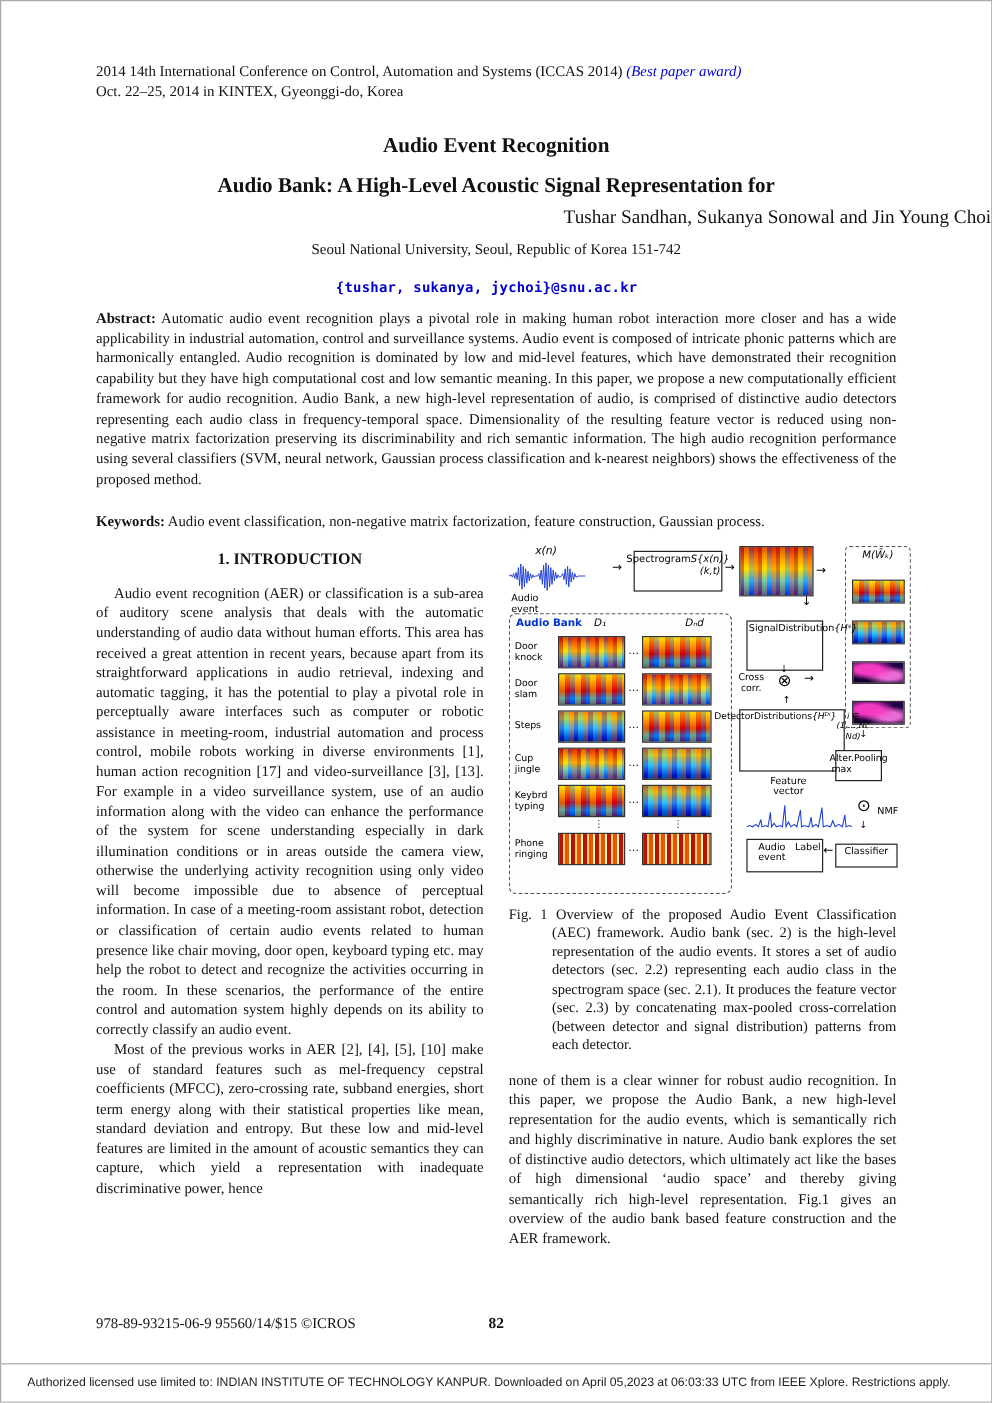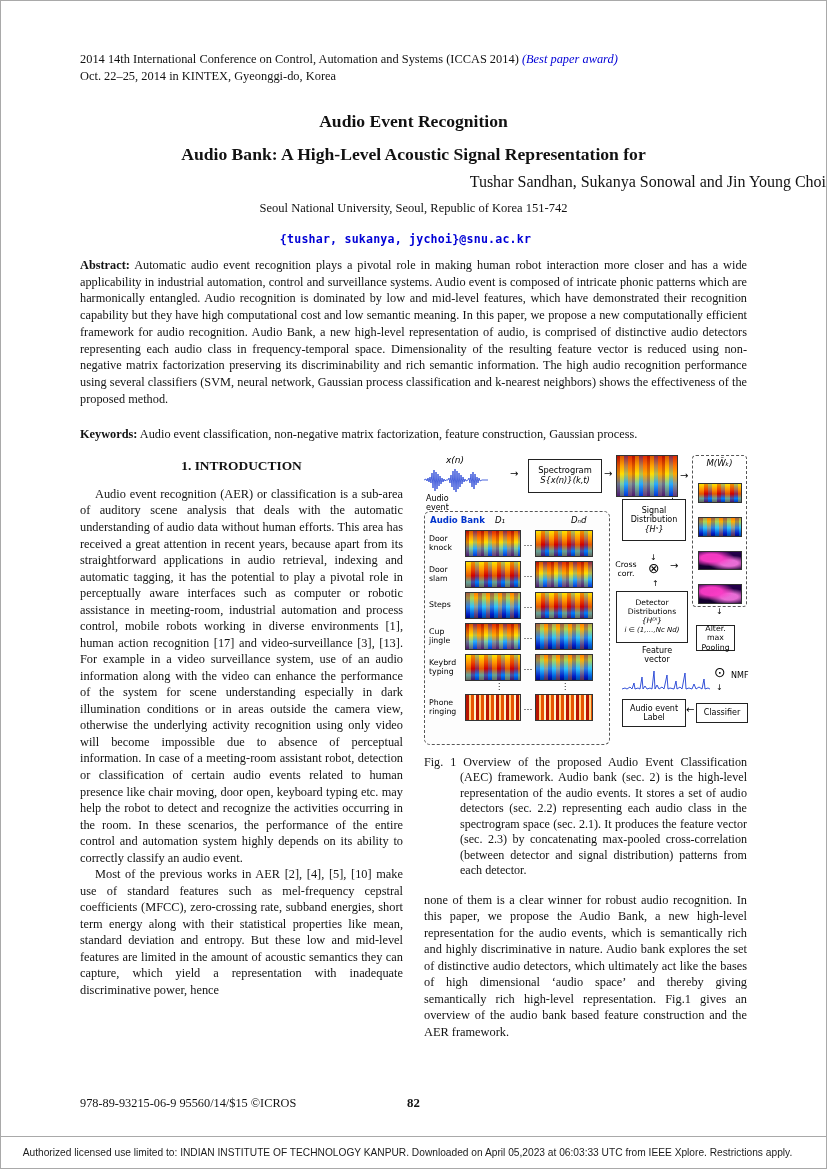--- a/index.html
+++ b/index.html
@@ -22,24 +22,24 @@
   .col p.cont{text-indent:0;margin-top:13px;}
   .fig-caption{margin-top:8px;font-size:12.1px;line-height:1.28;padding-left:36px;text-indent:-36px;text-align:justify;}
   .footer{position:absolute;top:1095px;left:79px;right:79px;font-size:12.3px;}
   .pageno{position:absolute;left:0;right:0;text-align:center;font-weight:bold;font-size:12.8px;}
   .pagebottom{position:absolute;top:1135px;left:0;right:0;border-top:1px solid #a9a9a9;}
   .license{position:absolute;top:1146px;left:0;right:12px;text-align:center;
            font-family:"Liberation Sans","DejaVu Sans",sans-serif;font-size:10.2px;color:#1c1c1c;}
 
   
   .figure{position:relative;width:323px;height:292px;font-family:"DejaVu Sans","Liberation Sans",sans-serif;
-          font-size:8px;color:#000;}
+          font-size:8px;color:#000;padding-left:12px;}
   .figure .it{font-style:italic;}
   .fbox{position:absolute;border:1px solid #222;background:#fff;text-align:center;display:flex;
-        flex-direction:column;justify-content:center;box-sizing:border-box;line-height:1.18;padding:1px;}
+        flex-direction:row;justify-content:center;box-sizing:border-box;line-height:1.18;padding:1px;}
   .fbox span{display:block;}
   .arr{position:absolute;font-size:10px;line-height:10px;}
   .bignode{position:absolute;font-size:14px;line-height:14px;background:#fff;}
   .flabel{position:absolute;line-height:1.1;}
   .spec{border:1px solid #333;box-sizing:border-box;}
   .jet1{background-image:repeating-linear-gradient(90deg,rgba(170,10,0,.45) 0 3px,rgba(255,210,0,.35) 3px 7px,rgba(0,90,255,.28) 7px 11px,rgba(255,80,0,.4) 11px 15px),
         linear-gradient(180deg,#c81400 0%,#ff8c00 25%,#ffe400 45%,#35c8ff 70%,#0028c8 100%);}
   .jet2{background-image:repeating-linear-gradient(90deg,rgba(255,220,0,.4) 0 5px,rgba(200,0,0,.35) 5px 9px,rgba(0,120,255,.3) 9px 13px),
         linear-gradient(180deg,#ffe400 0%,#ff6a00 30%,#d40000 55%,#0080ff 80%,#0020a0 100%);}
   .jet3{background-image:repeating-linear-gradient(90deg,rgba(0,0,180,.35) 0 4px,rgba(0,200,255,.3) 4px 8px,rgba(255,100,0,.35) 8px 12px),
@@ -64,23 +64,23 @@
   .bank-d2{position:absolute;left:146px;top:3px;font-size:8.6px;}
   .bank-rows{position:absolute;left:4px;top:16px;right:3px;}
   .bank-row{display:flex;align-items:center;height:31px;}
   .bank-label{width:36px;font-size:7.8px;line-height:1.08;}
   .bank-row .spec{width:56px;height:27px;}
   .bank-row .spec:last-child{width:58px;}
   .dots{width:14px;text-align:center;font-size:9px;}
   .vdots{display:flex;height:9px;font-size:8px;line-height:8px;}
   .vdots span:first-child{margin-left:66px;}
   .vdots span:last-child{margin-left:58px;}
-  .sdist{left:198px;top:44px;width:64px;height:42px;}
+  .sdist{left:198px;top:62px;width:64px;height:42px;justify-content:space-between;}
   .cclabel{left:184px;top:106px;width:36px;font-size:7.8px;text-align:center;}
-  .detbox{left:192px;top:136px;width:72px;height:52px;font-size:7.6px;}
+  .detbox{left:192px;top:136px;width:88px;height:52px;font-size:7.6px;}
   .detbox .tiny{font-size:7px;}
   .poolbox{left:272px;top:170px;width:39px;height:26px;font-size:7.8px;}
   .fvlabel{left:212px;top:192px;width:42px;text-align:center;font-size:8px;}
   .fvplot{position:absolute;left:198px;top:212px;}
   .nmflabel{left:307px;top:217px;font-size:8px;}
   .evbox{left:198px;top:244px;width:64px;height:28px;font-size:8px;}
   .clbox{left:272px;top:248px;width:52px;height:20px;font-size:8px;}
 </style>
 </head>
 <body>

